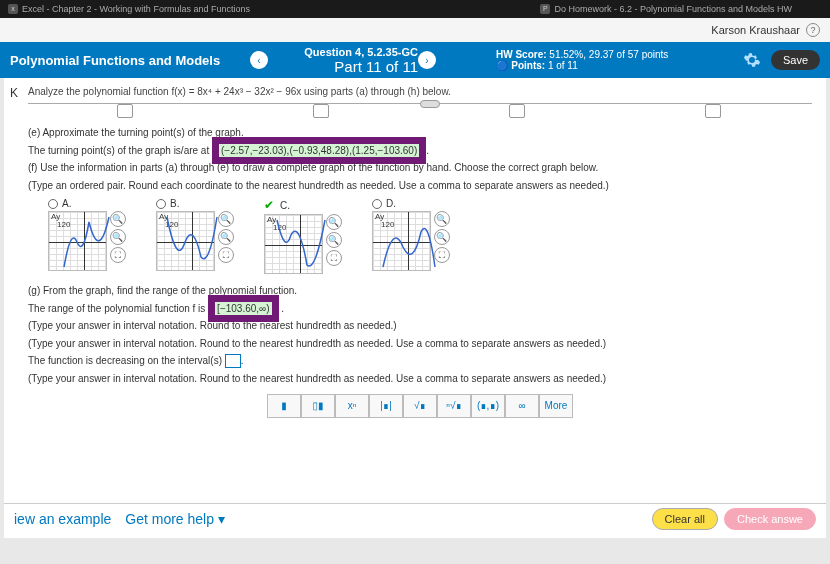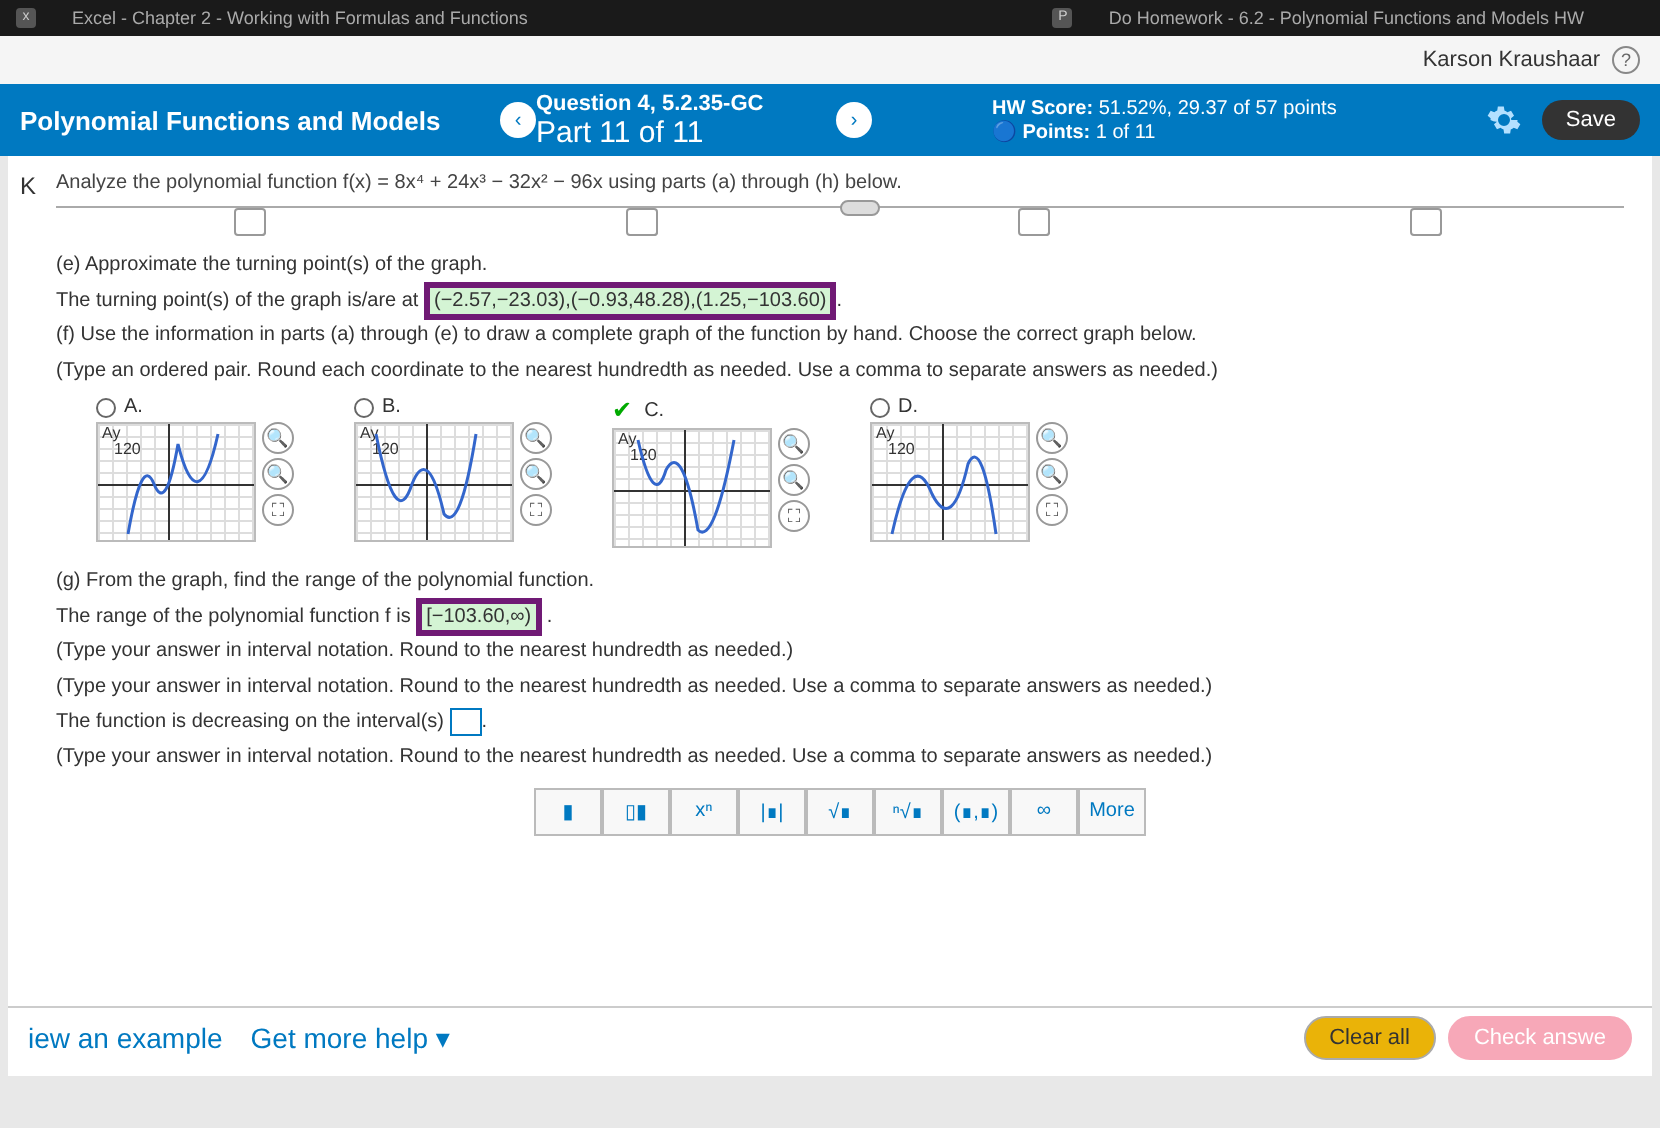--- a/index.html
+++ b/index.html
@@ -1,61 +1,61 @@
 <!DOCTYPE html>
 <html><head>
 <meta charset="utf-8">
 <style>
 *{margin:0;padding:0;box-sizing:border-box;font-family:Arial,Helvetica,sans-serif}
 body{background:#e8e8e8;width:830px;height:564px;overflow:hidden;font-size:10px;color:#333}
 .topbar{background:#1a1a1a;height:18px;display:flex;align-items:center;padding:0 8px;color:#aaa;font-size:9px}
-.topbar .tab{display:flex;align-items:center;gap:18px;margin-right:30px}
+.topbar .tab{display:flex;align-items:center;gap:4px;margin-right:30px}
 .topbar .tab .ticon{width:10px;height:10px;background:#555;border-radius:2px;font-size:7px;text-align:center;line-height:10px;color:#ccc}
 .userrow{background:#f5f5f5;height:24px;display:flex;align-items:center;justify-content:flex-end;padding:0 10px;font-size:11px;color:#333}
 .userrow .help{margin-left:6px;width:14px;height:14px;border:1px solid #888;border-radius:50%;text-align:center;line-height:12px;font-size:9px;color:#666}
 .bluebar{background:#0079c1;height:36px;display:flex;align-items:center;color:#fff;padding:17px 10px;position:relative}
 .bluebar .title{font-size:13px;font-weight:bold;flex:0 0 240px}
 .bluebar .navbtn{width:18px;height:18px;background:#fff;border-radius:50%;color:#0079c1;display:flex;align-items:center;justify-content:center;font-size:10px;cursor:pointer}
-.bluebar .qblock{text-align:left;flex:0 0 150px}
+.bluebar .qblock{text-align:right;flex:0 0 150px}
 .bluebar .qblock .q{font-size:11px;font-weight:bold}
 .bluebar .qblock .p{font-size:15px}
 .bluebar .score{flex:1;font-size:10px;padding-left:60px}
 .bluebar .score b{font-weight:bold}
 .bluebar .gear{width:18px;height:18px;margin:0 10px;color:#b3e0ff}
 .bluebar .save{background:#333;border-radius:12px;padding:4px 12px;font-size:11px;color:#fff;cursor:pointer}
 .content{background:#fff;margin:0 4px;height:460px;position:relative;padding:8px 14px 0 24px;overflow:hidden}
 .backarr{position:absolute;left:6px;top:8px;font-size:12px;color:#333;cursor:pointer}
 .prompt{font-size:10px;color:#444;margin-bottom:6px}
 .hr{border-top:1px solid #aaa;margin:4px 0 2px;position:relative}
 .slider{position:absolute;left:50%;top:-4px;width:20px;height:8px;background:#ddd;border:1px solid #999;border-radius:4px}
 .copyrow{display:flex;justify-content:space-around;margin:2px 0 8px}
 .copyic{width:14px;height:12px;border:1px solid #999;border-radius:2px;position:relative;cursor:pointer}
 .copyic::after{content:"";position:absolute;width:14px;height:12px;border:1px solid #999;border-radius:2px;left:-3px;top:-3px;background:#fff}
 .sec{font-size:10px;color:#333;margin-bottom:4px;line-height:1.35}
-.answerbox{background:#d4f4d4;padding:1px 2px;border:3px solid #701a75}
+.answerbox{background:#d4f4d4;padding:1px 2px;border:7px solid #701a75}
 .inputbox{display:inline-block;border:1px solid #0079c1;width:16px;height:14px;vertical-align:middle;background:#fff}
 .graphs{display:flex;gap:30px;margin:6px 0 10px;padding-left:20px}
 .gopt{display:flex;flex-direction:column;align-items:flex-start}
 .gopt .hdr{display:flex;align-items:center;gap:4px;font-size:10px;margin-bottom:2px}
 .radio{width:10px;height:10px;border:1px solid #666;border-radius:50%;display:inline-block}
 .gwrap{display:flex;align-items:flex-start;gap:3px}
-.grid{width:80px;height:60px;background:#fff;border:1px solid #bbb;position:relative;background-image:linear-gradient(#ddd 1px,transparent 1px),linear-gradient(90deg,#ddd 1px,transparent 1px);background-size:7px 6px}
+.grid{width:59px;height:60px;background:#fff;border:1px solid #bbb;position:relative;background-image:linear-gradient(#ddd 1px,transparent 1px),linear-gradient(90deg,#ddd 1px,transparent 1px);background-size:7px 6px}
 .grid .ax{position:absolute;background:#333}
 .grid .axv{width:1px;height:100%;left:35px;top:0}
 .grid .axh{height:1px;width:100%;top:30px;left:0}
 .curve{position:absolute;left:0;top:0}
 .gtools{display:flex;flex-direction:column;gap:2px}
 .tool{width:16px;height:16px;border:1px solid #999;border-radius:50%;background:#fff;display:flex;align-items:center;justify-content:center;font-size:9px;color:#555;cursor:pointer}
 .check{color:#0a0;font-size:12px;margin-right:2px}
 .palette{display:flex;justify-content:center;gap:0;margin-top:8px}
 .palette .pbtn{min-width:34px;height:24px;border:1px solid #bbb;background:#f8f8f8;display:flex;align-items:center;justify-content:center;font-size:10px;cursor:pointer;color:#0079c1}
 .footer{position:absolute;bottom:4px;left:0;right:0;display:flex;align-items:center;padding:4px 10px;background:#fff;border-top:1px solid #ccc}
 .footer .lnk{color:#0079c1;font-size:14px;margin-right:14px;cursor:pointer}
 .footer .sp{flex:1}
-.footer .btn{border:1px solid #aaa;border-radius:14px;padding:4px 12px;font-size:11px;background:#eab308;cursor:pointer;margin-left:6px}
+.footer .btn{border:1px solid #aaa;border-radius:14px;padding:4px 12px;font-size:11px;background:#fde047;cursor:pointer;margin-left:6px}
 .footer .btn.pink{background:#f7a8b8;border-color:#f7a8b8;color:#fff}
 .ylab{position:absolute;font-size:8px;color:#333}
 </style>
 </head>
 <body>
 
 <div class="topbar">
   <div class="tab">
       <span class="ticon">x</span>
       <span>Excel - Chapter 2 - Working with Formulas and Functions</span>

